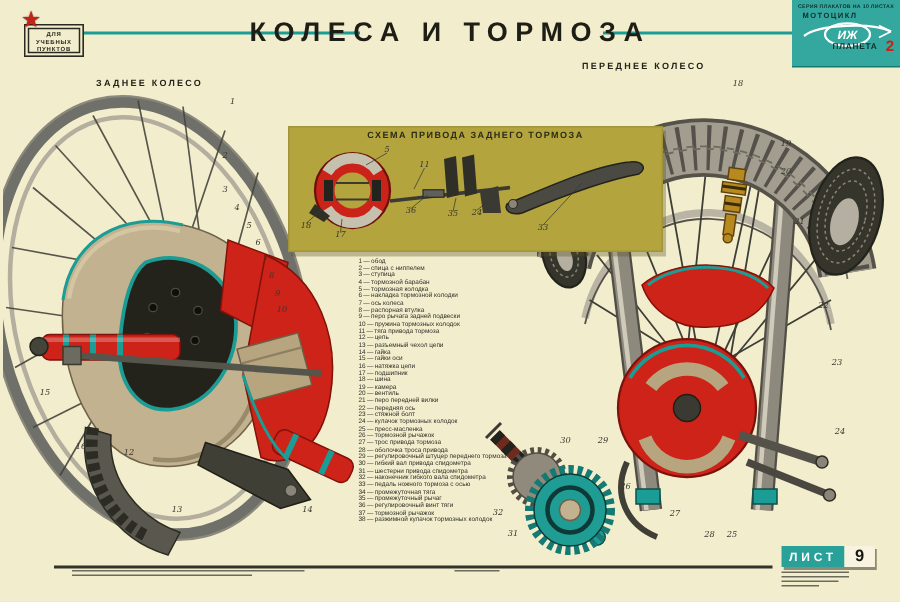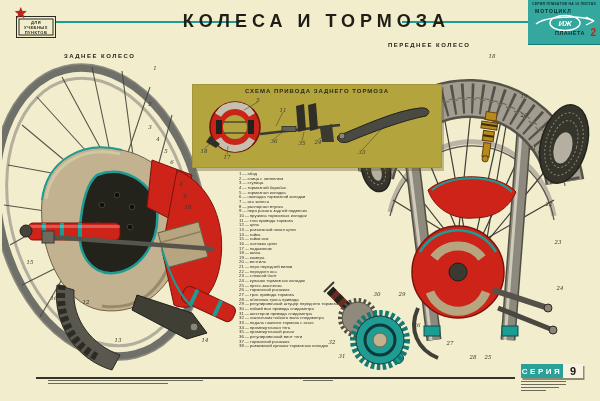--- a/index.html
+++ b/index.html
@@ -4,21 +4,21 @@
 <style>
   html,body{margin:0;padding:0;background:#e8e4c8;}
   #stage{position:relative;width:600px;height:401px;background:#f2eecd;overflow:hidden;
          font-family:"Liberation Sans",sans-serif;color:#23231a;}
   .abs{position:absolute;}
 
   
   .rule{position:absolute;height:2px;background:#1b9c94;}
   #rule-left{left:36px;top:21px;width:204px;}
   #rule-right{left:402px;top:21px;width:126px;}
-  #poster-title{left:150px;top:11px;width:300px;text-align:right;font-size:18px;
+  #poster-title{left:150px;top:11px;width:300px;text-align:center;font-size:18px;
     font-weight:bold;letter-spacing:5px;color:#1e1e16;white-space:nowrap;}
 
   
   #stamp{left:12px;top:8px;width:44px;}
   #stamp-star{position:absolute;left:2px;top:-4px;font-size:15px;color:#c32318;
     text-shadow:0 0 1px #5a0e08;z-index:2;}
   #stamp-box{position:absolute;left:4px;top:8px;width:36px;border:1px solid #2a2a20;
     box-shadow:inset 0 0 0 1.5px #f2eecd, inset 0 0 0 2.5px #2a2a20;
     background:#f2eecd;padding:3px 1px 2px 1px;text-align:center;}
   .stamp-line{font-size:4px;font-weight:bold;line-height:5px;color:#2a2a20;letter-spacing:.5px;}
@@ -344,21 +344,21 @@
       <div class="legend-item">32 — наконечник гибкого вала спидометра</div>
       <div class="legend-item">33 — педаль ножного тормоза с осью</div>
       <div class="legend-item">34 — промежуточная тяга</div>
       <div class="legend-item">35 — промежуточный рычаг</div>
       <div class="legend-item">36 — регулировочный винт тяги</div>
       <div class="legend-item">37 — тормозной рычажок</div>
       <div class="legend-item">38 — разжимной кулачок тормозных колодок</div>
     </div>
 
   <div class="abs" id="sheet">
-    <div id="sheet-label">СЕРИЯ</div>
+    <div id="sheet-label">ЛИСТ</div>
     <div id="sheet-number">9</div>
   </div>
 
   <div class="abs" id="bottom-rule"></div>
   <div class="fp" style="left:48px;top:380px;width:155px;"></div>
   <div class="fp" style="left:48px;top:383px;width:120px;"></div>
   <div class="fp" style="left:303px;top:380px;width:30px;"></div>
   <div class="fp" style="left:521px;top:381px;width:45px;"></div>
   <div class="fp" style="left:521px;top:384px;width:45px;"></div>
   <div class="fp" style="left:521px;top:387px;width:38px;"></div>

